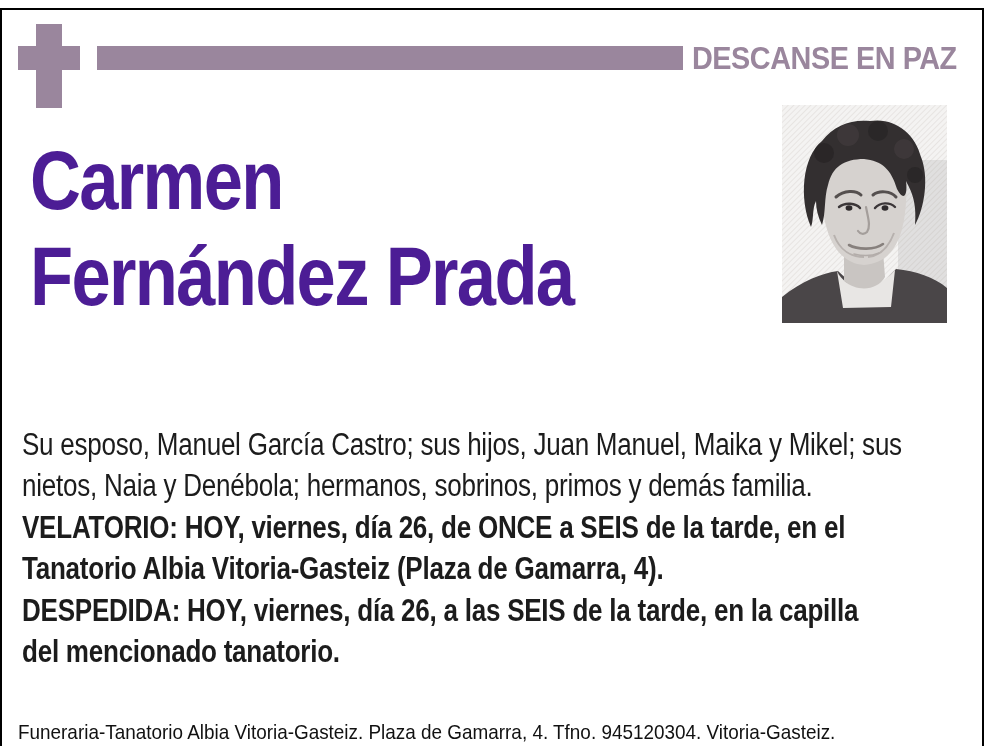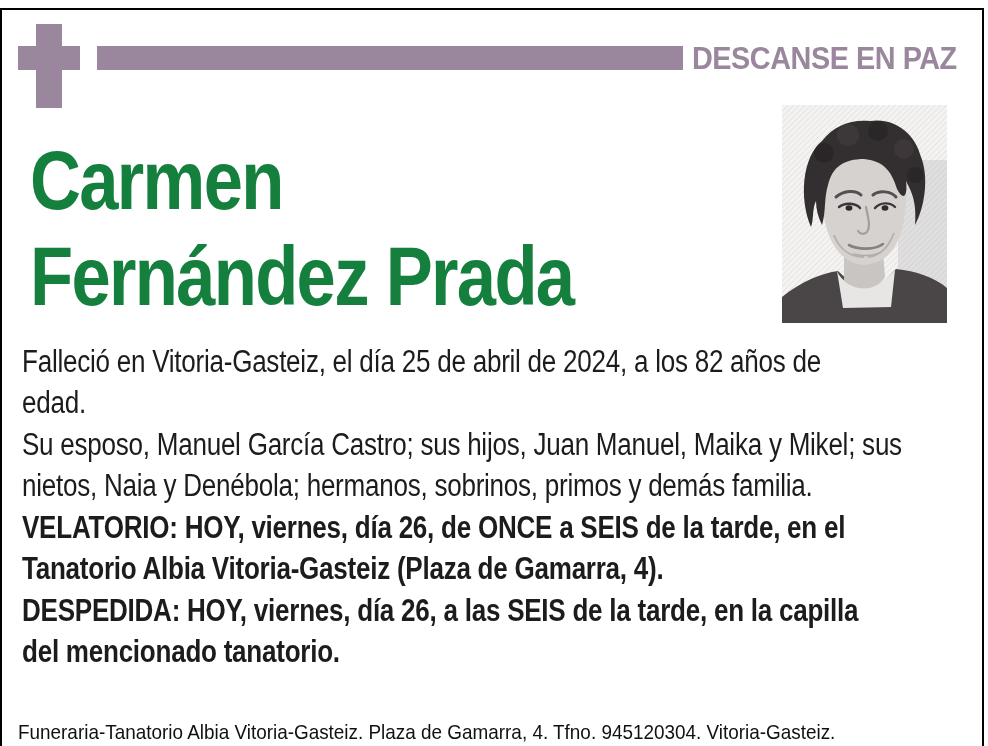--- a/index.html
+++ b/index.html
@@ -26,21 +26,21 @@
   .header-bar{position:absolute;left:97px;top:38px;width:586px;height:24px;background:var(--accent);}
   .rip{
     position:absolute;left:692px;top:32px;
     font-size:32px;font-weight:700;color:var(--accent);
     white-space:nowrap;letter-spacing:-0.5px;
     transform:scaleX(0.9);transform-origin:0 50%;
   }
   
   .photo{position:absolute;left:782px;top:97px;width:165px;height:218px;overflow:hidden;}
   
-  .name{position:absolute;left:30px;top:124px;color:#15803d;}
+  .name{position:absolute;left:30px;top:124px;color:#4c1d95;}
   .name .line{
     font-size:84px;font-weight:700;line-height:96px;
     white-space:nowrap;letter-spacing:-2px;
     transform:scaleX(0.84);transform-origin:0 50%;
   }
   
   .para{position:absolute;left:22px;}
   .para .tline{
     font-size:31px;line-height:41px;white-space:nowrap;
     transform:scaleX(0.84);transform-origin:0 50%;
@@ -115,24 +115,20 @@
       <path d="M67,140 C76,145 93,145 101,139" stroke="#87807d" stroke-width="2.6" fill="none" stroke-linecap="round"></path>
       <path d="M72,149 C80,151 90,151 97,148" stroke="#b2aca9" stroke-width="1.6" fill="none" stroke-linecap="round"></path>
     </svg>
   </div>
 
   <div class="name">
     <div class="line">Carmen</div>
     <div class="line">Fernández Prada</div>
   </div>
 
-  <div class="para p-death">
-    <div class="tline">Falleció en Vitoria-Gasteiz, el día 25 de abril de 2024, a los 82 años de</div>
-    <div class="tline">edad.</div>
-  </div>
 
   <div class="para p-family">
     <div class="tline">Su esposo, Manuel García Castro; sus hijos, Juan Manuel, Maika y Mikel; sus</div>
     <div class="tline">nietos, Naia y Denébola; hermanos, sobrinos, primos y demás familia.</div>
   </div>
 
   <div class="para bold p-velatorio">
     <div class="tline">VELATORIO: HOY, viernes, día 26, de ONCE a SEIS de la tarde, en el</div>
     <div class="tline">Tanatorio Albia Vitoria-Gasteiz (Plaza de Gamarra, 4).</div>
   </div>

